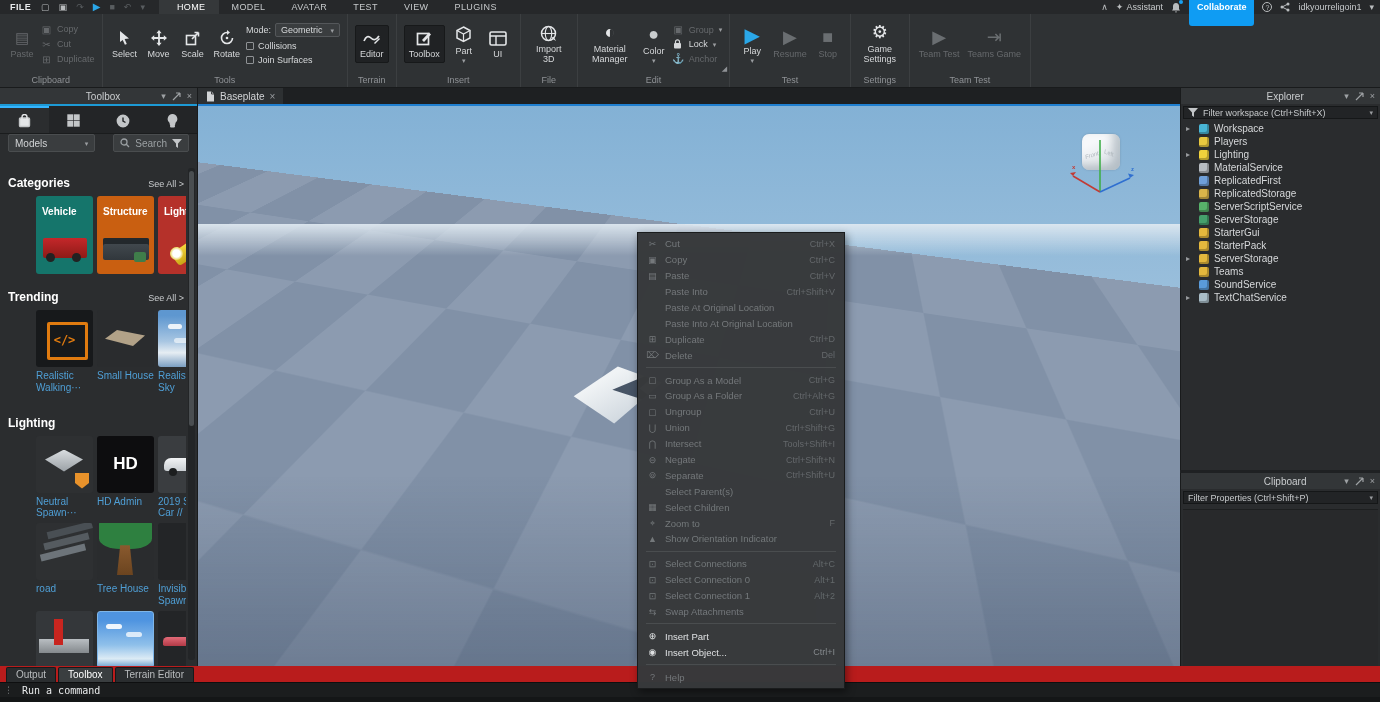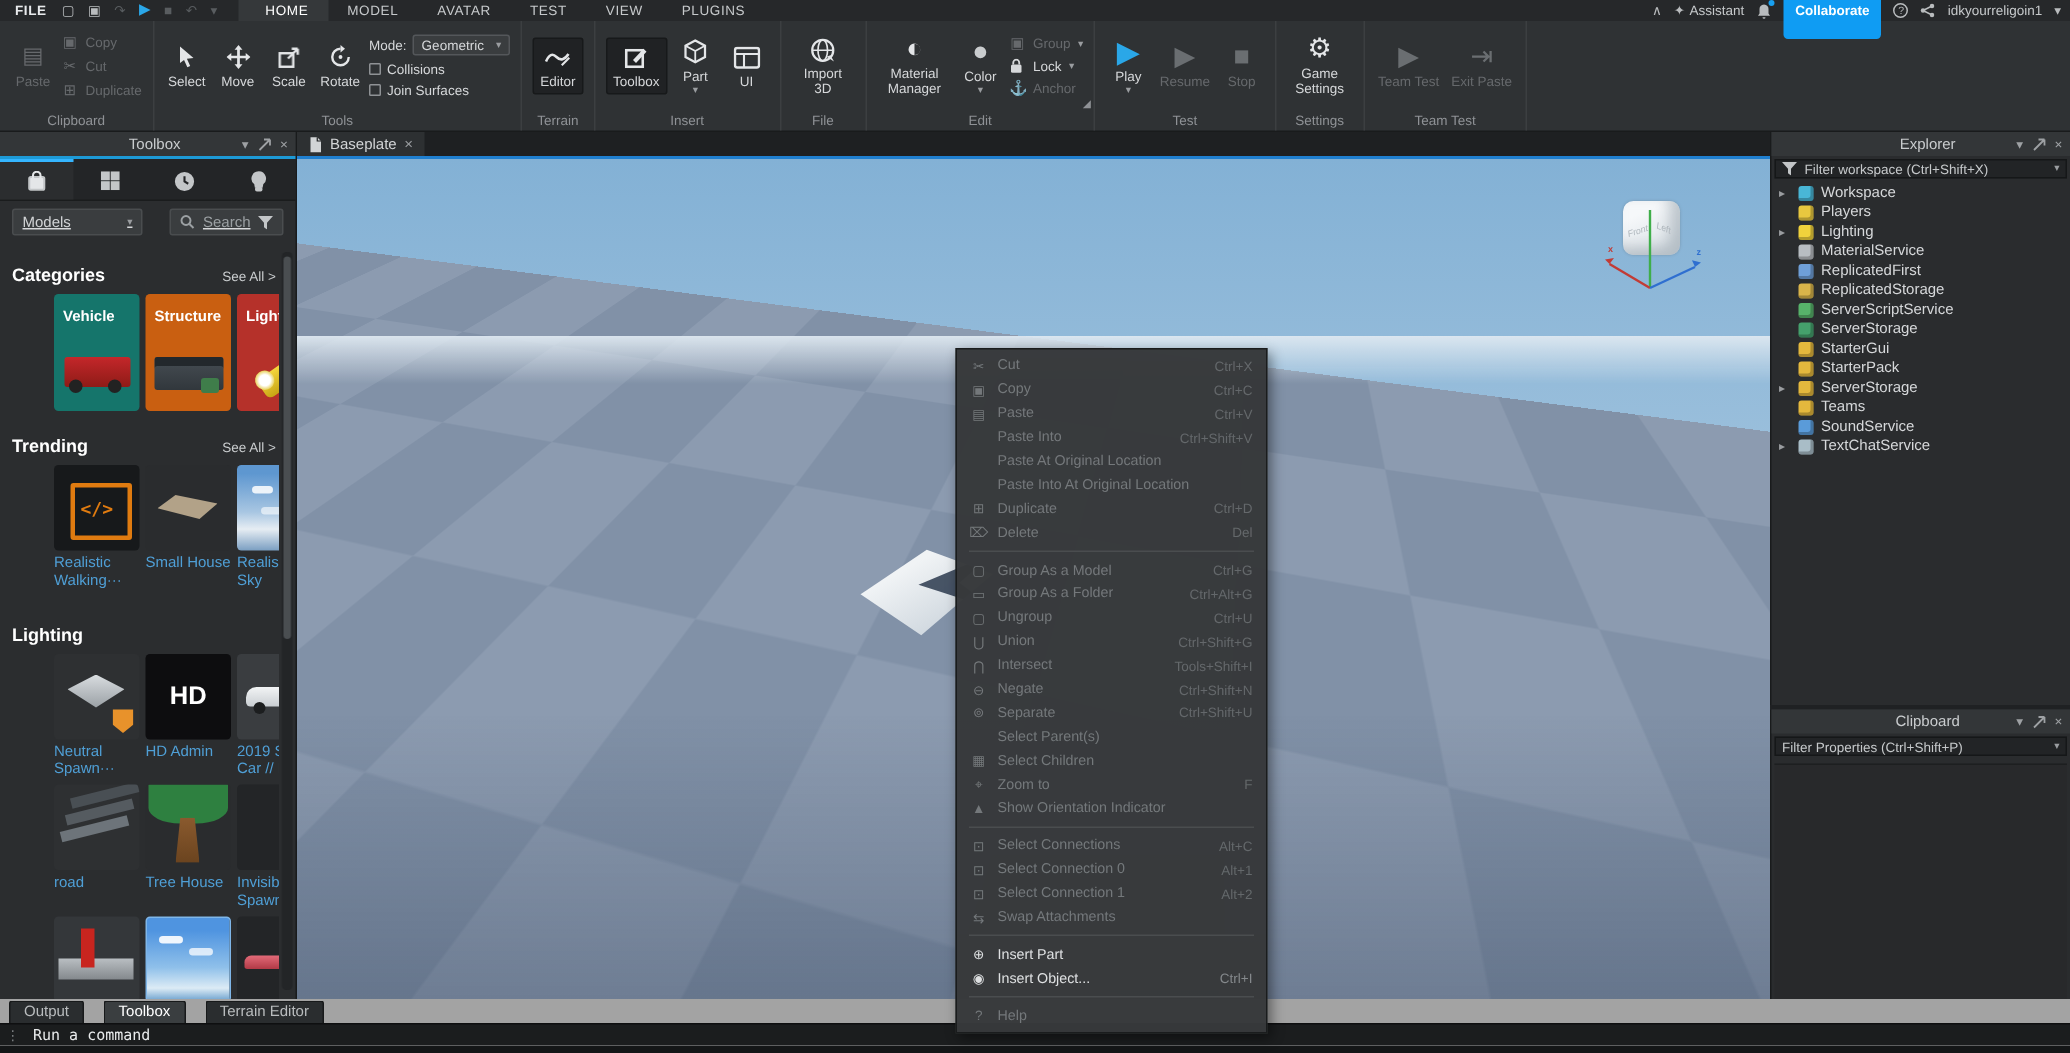--- a/index.html
+++ b/index.html
@@ -58,21 +58,21 @@
   #toolbox-panel { position:absolute; left:0; top:88px; width:198px; height:578px;
     background:#2b2d2f; border-right:1px solid #191b1c; z-index:30; }
   .panel-header { height:16px; background:#333638; display:flex; align-items:center; padding:0 5px; }
   .panel-title { flex:1; text-align:center; font-size:10px; color:#c9ccce; }
   .ph-icons { display:flex; gap:6px; color:#9ea1a4; font-size:9px; align-items:center; }
   .accent-line { height:2px; background:#1d9ad6; }
   .tbx-tabs { height:28px; background:#232527; display:flex; border-bottom:1px solid #1a1c1d; }
   .tbx-tab { flex:1; display:flex; align-items:center; justify-content:center; border-top:2px solid transparent; }
   .tbx-tab.active { background:#2b2d2f; border-top-color:#35b5ff; }
   .tbx-tab svg { stroke:#c3c6c8; fill:none; stroke-width:1.4; }
-  .tbx-controls { height:28px; display:flex; align-items:center; gap:18px; padding:0 8px;text-decoration:underline; }
+  .tbx-controls { height:28px; display:flex; align-items:flex-start; gap:18px; padding:0 8px; }
   .models-dd { width:92px; height:18px; background:#3a3d3f; border:1px solid #4a4d4f; border-radius:2px;
     display:flex; align-items:center; justify-content:space-between; padding:0 6px; font-size:10px; color:#d2d4d6; }
   .search-box { flex:1; height:18px; background:#3a3d3f; border:1px solid #4a4d4f; border-radius:2px;
     display:flex; align-items:center; gap:5px; padding:0 6px; color:#9ba0a3; font-size:10px; }
   .search-box .sp { flex:1; }
   .tbx-content { position:absolute; left:0; right:11px; top:76px; bottom:0; overflow:hidden; padding:4px 0 0 8px; }
   .tbx-scroll { position:absolute; right:2px; top:80px; bottom:6px; width:7px; background:#232527; border-radius:3px; }
   .tbx-thumb { position:absolute; left:1px; right:1px; top:3px; height:255px; background:#4a4e51; border-radius:3px; }
   .sec-head { display:flex; justify-content:space-between; align-items:baseline; margin:8px 2px 6px 0; }
   .sec-title { font-size:12px; font-weight:bold; color:#fff; }
@@ -137,22 +137,22 @@
     background:linear-gradient(#b9bec2,#84898d); }
   .thumb-mcd::after { content:""; position:absolute; left:18px; top:8px; width:9px; height:26px; background:#c8251f; }
   .thumb-sky2 { background:linear-gradient(#4f94e0 15%, #8fc0ea 60%, #dcebf5 85%, #6fa3cf 100%); border:1px solid #7fb6e8; }
   .thumb-sky2::before { content:""; position:absolute; left:8px; top:12px; width:16px; height:5px; border-radius:3px;
     background:rgba(255,255,255,.9); box-shadow:20px 8px 0 rgba(255,255,255,.75); }
   .thumb-pinkcar { background:#232527; }
   .thumb-pinkcar::before { content:""; position:absolute; left:5px; top:26px; width:46px; height:9px;
     background:linear-gradient(#e26a78,#b23a46); border-radius:5px 8px 2px 2px; }
 
   
-  #bottom-tabs { position:absolute; left:0; top:666px; width:1380px; height:16px; background:#a3a3a3;
-    display:flex; align-items:flex-end; gap:13px; padding-left:6px; z-index:35; }
+  #bottom-tabs { position:absolute; left:0; top:666px; width:1380px; height:16px; background:#b91c1c;
+    display:flex; align-items:flex-end; gap:2px; padding-left:6px; z-index:35; }
   .b-tab { font-size:10px; color:#b9bcbe; background:#2a2d2f; border:1px solid #17191a; border-bottom:none;
     padding:1px 9px 2px; border-radius:2px 2px 0 0; }
   .b-tab.active { background:#3a3e40; color:#ffffff; }
 
   
   #command-bar { position:absolute; left:0; top:682px; width:1380px; height:15px; background:#1b1d1e;
     border-top:1px solid #0e0f10; display:flex; align-items:center; z-index:60; }
   .cmd-handle { color:#7c8083; font-size:9px; padding:0 10px 0 4px; letter-spacing:-1px; }
   .cmd-text { font-family:"DejaVu Sans Mono", monospace; font-size:10px; color:#e8eaeb; }
   #status-strip { position:absolute; left:0; top:697px; width:1380px; height:5px; background:#141617; }
@@ -483,21 +483,21 @@
   </div>
 
   <div class="rgroup">
     <div class="ritems">
       <div class="rbtn disabled">
         <span class="ricon gray-ic">▶</span>
         <span>Team Test</span>
       </div>
       <div class="rbtn disabled">
         <span class="ricon gray-ic">⇥</span>
-        <span>Exit Paste</span>
+        <span>Teams Game</span>
       </div>
     </div>
     <div class="rlabel">Team Test</div>
   </div>
 </div>
 
 <div id="toolbox-panel">
   <div class="panel-header">
     <span style="width:40px"></span>
     <span class="panel-title">Toolbox</span>

